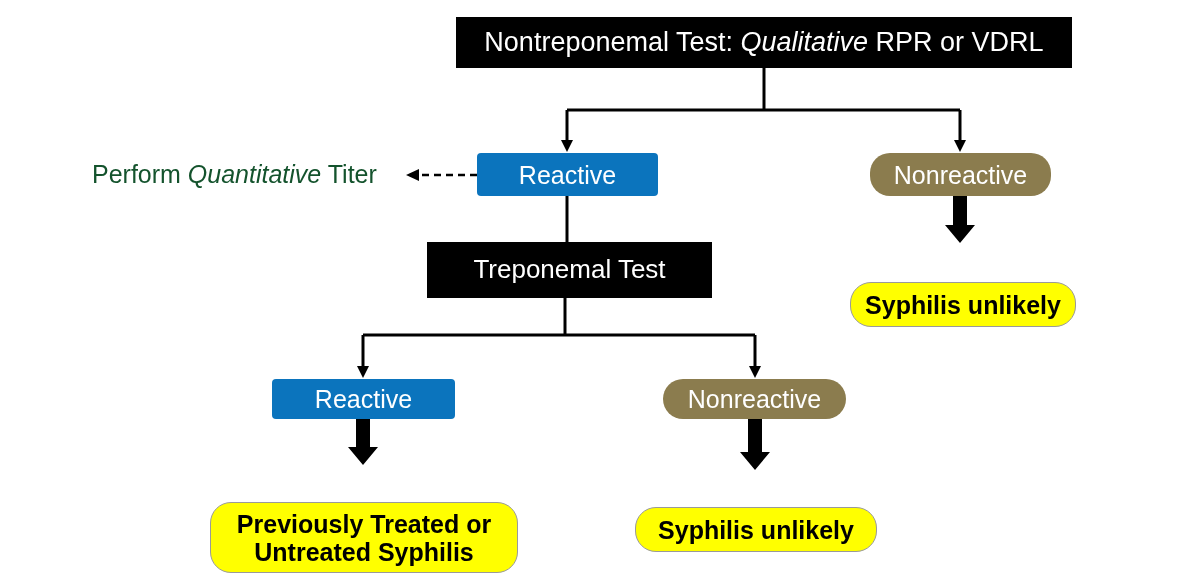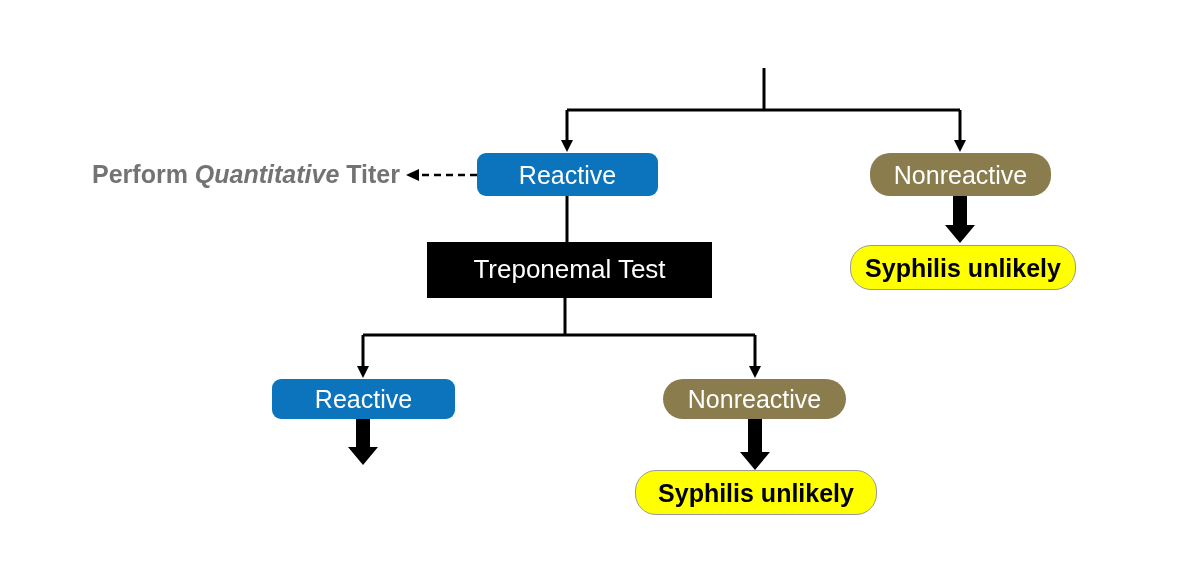--- a/index.html
+++ b/index.html
@@ -35,42 +35,43 @@
   .node--black {
     background: #000000;
     color: #ffffff;
     border-radius: 0;
     font-weight: 400;
   }
   
   .node--blue {
     background: #0b74bd;
     color: #ffffff;
-    border-radius: 9px;
+    border-radius: 4px;
     font-weight: 400;
   }
   
   .node--brown {
     background: #8b7c4e;
     color: #ffffff;
     border-radius: 20px;
     font-weight: 400;
   }
   
   .node--yellow {
     background: #ffff00;
     color: #000000;
     border-radius: 21px;
     border: 1px solid #9a9a9a;
     font-weight: bold;
+    margin-top: 37px;
   }
   .label-plain {
     position: absolute;
-    color: #737373;
-    font-weight: 700;
+    color: #14532d;
+    font-weight: 400;
     white-space: nowrap;
   }
   .ital { font-style: italic; }
 
   svg.links {
     position: absolute;
     left: 0; top: 0;
     width: 1192px;
     height: 579px;
     overflow: visible;
@@ -128,20 +129,23 @@
 
     <g>
       <polygon class="solid-fill" points="356,419 370,419 370,447 378,447 363,465 348,447 356,447"></polygon>
     </g>
 
     <g>
       <polygon class="solid-fill" points="748,419 762,419 762,452 770,452 755,470 740,452 748,452"></polygon>
     </g>
   </svg>
 
+  <div class="node node--black" style="left:456px; top:17px; width:616px; height:51px; font-size:27px;">
+    <span><span>Nontreponemal Test: </span><span class="ital">Qualitative</span><span> RPR or VDRL</span></span>
+  </div>
 
   <div class="label-plain" style="left:92px; top:160px; font-size:25px;">
     <span>Perform </span><span class="ital">Quantitative</span><span> Titer</span>
   </div>
 
   <div class="node node--blue" style="left:477px; top:153px; width:181px; height:43px; font-size:25px;">
     <span>Reactive</span>
   </div>
 
   <div class="node node--brown" style="left:870px; top:153px; width:181px; height:43px; font-size:25px;">
@@ -157,18 +161,22 @@
   </div>
 
   <div class="node node--blue" style="left:272px; top:379px; width:183px; height:40px; font-size:25px;">
     <span>Reactive</span>
   </div>
 
   <div class="node node--brown" style="left:663px; top:379px; width:183px; height:40px; font-size:25px;">
     <span>Nonreactive</span>
   </div>
 
+  <div class="node node--yellow" style="left:210px; top:465px; width:308px; height:71px; font-size:25px;">
+    <span>Previously Treated or
+Untreated Syphilis</span>
+  </div>
 
   <div class="node node--yellow" style="left:635px; top:470px; width:242px; height:45px; font-size:25px;">
     <span>Syphilis unlikely</span>
   </div>
 
 </div>
 
 </body></html>

